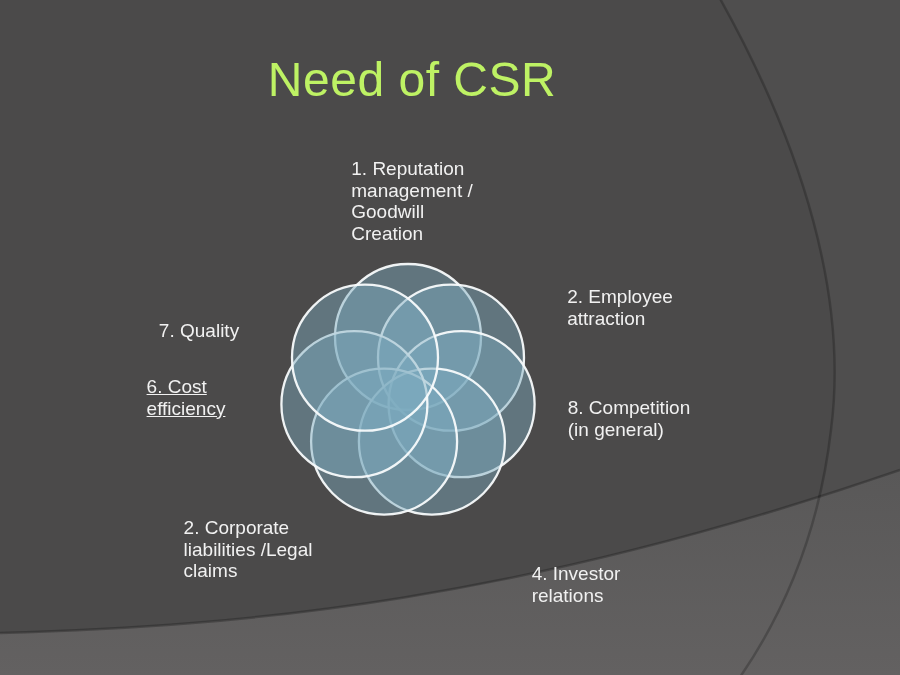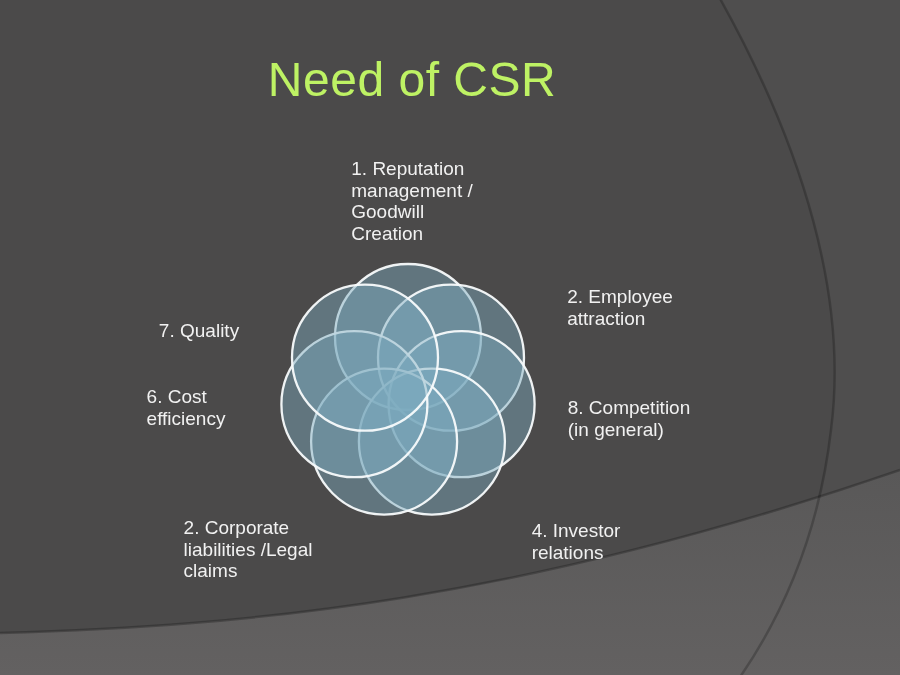--- a/index.html
+++ b/index.html
@@ -16,23 +16,23 @@
   }
   #flower-svg{position:absolute;left:268px;top:250px;}
   .lbl{
     position:absolute;transform:translateX(-50%);
     text-align:left;white-space:pre-line;
     color:#F1F1F1;font-size:19px;line-height:21.5px;
   }
   .l1{left:412px;top:158px;}
   .l2{left:620px;top:270px;margin-top:16px;}
   .l3{left:629px;top:397px;}
-  .l4{left:576px;top:520px;}
+  .l4{left:576px;top:563px;}
   .l5{left:248px;top:517px;}
-  .l6{left:186px;top:386px;}
+  .l6{left:186px;top:376px;text-decoration:underline;}
   .l7{left:199px;top:281px;margin-top:39px;}
 </style>
 </head>
 <body>
 
 <svg id="bg-swoosh" width="900" height="675" viewBox="0 0 900 675" aria-hidden="true">
   <defs>
     <linearGradient id="swooshGrad" x1="0" y1="0" x2="0" y2="1">
       <stop offset="0" stop-color="#595858"></stop>
       <stop offset="1" stop-color="#636161"></stop>

